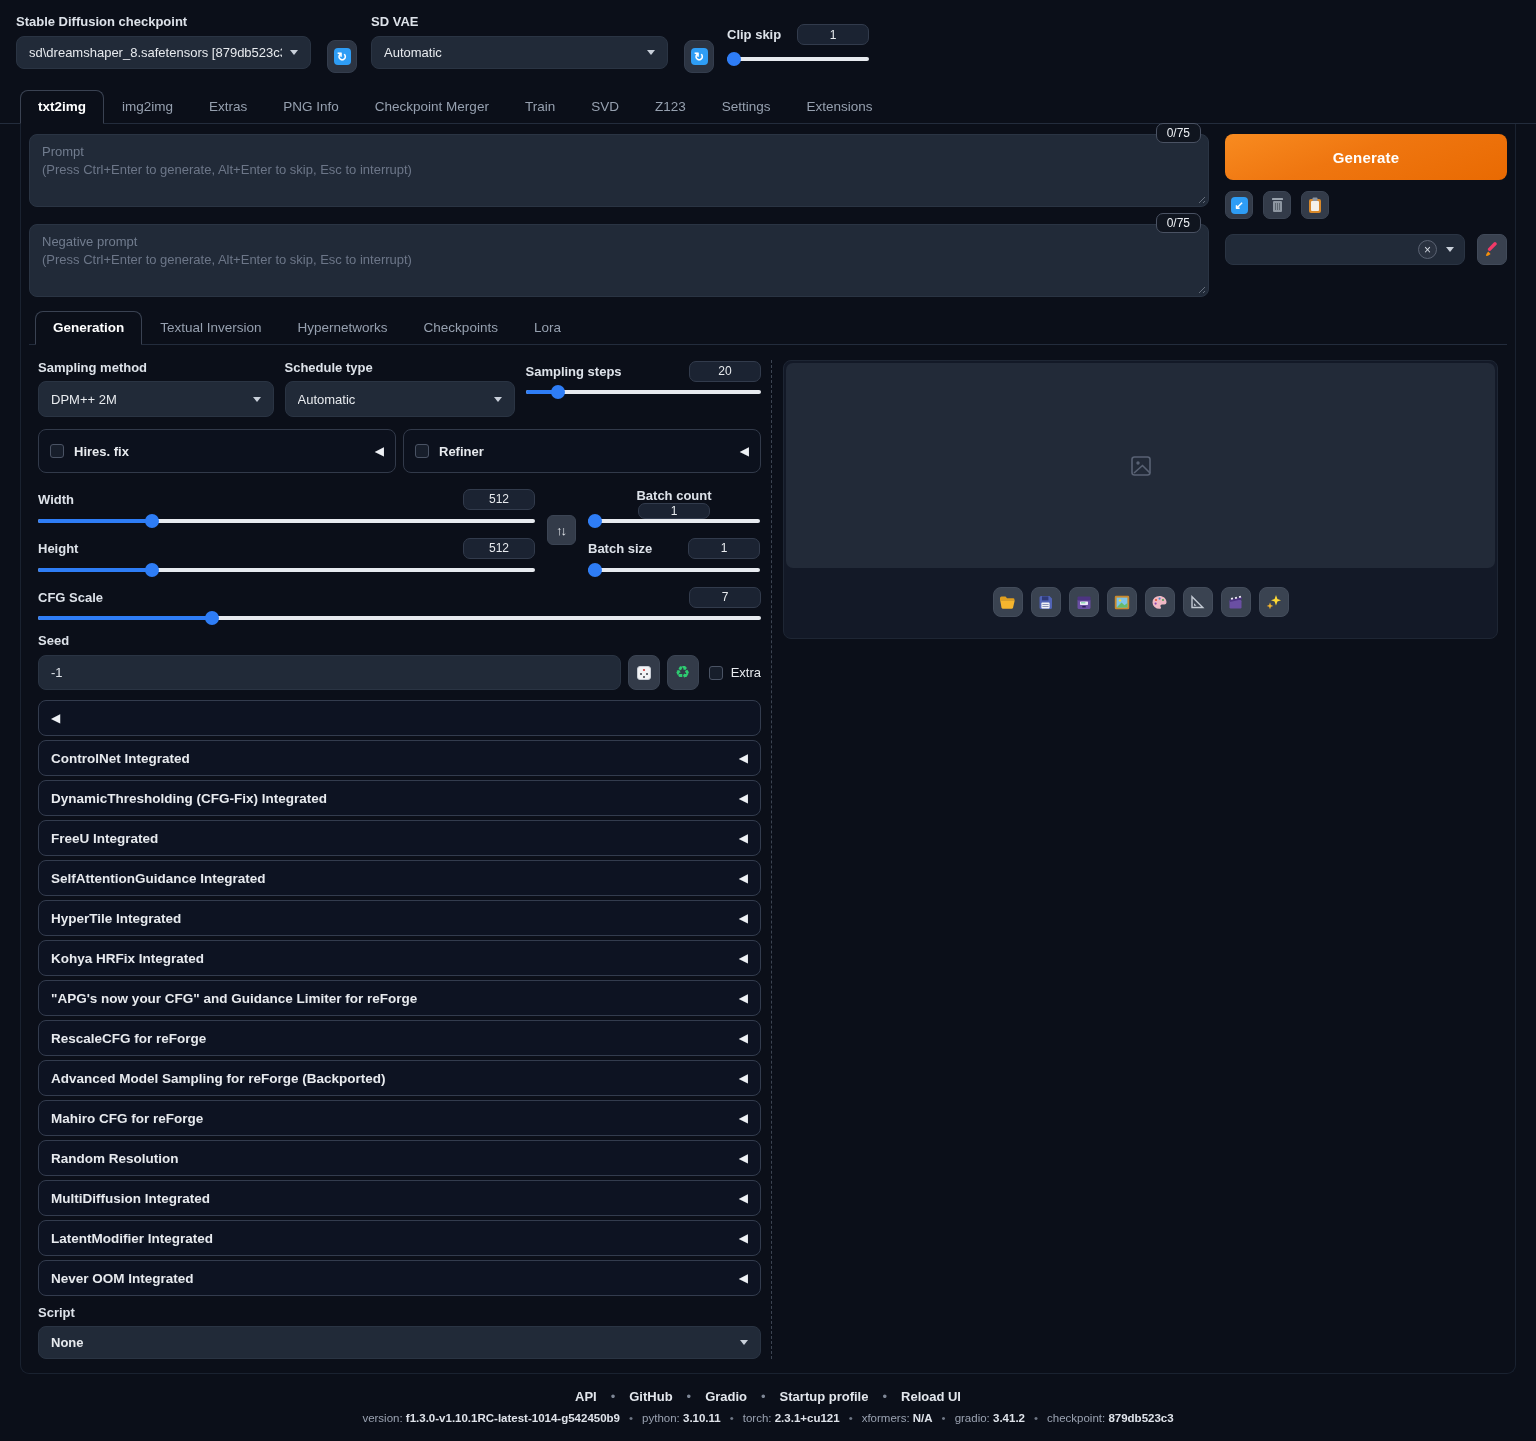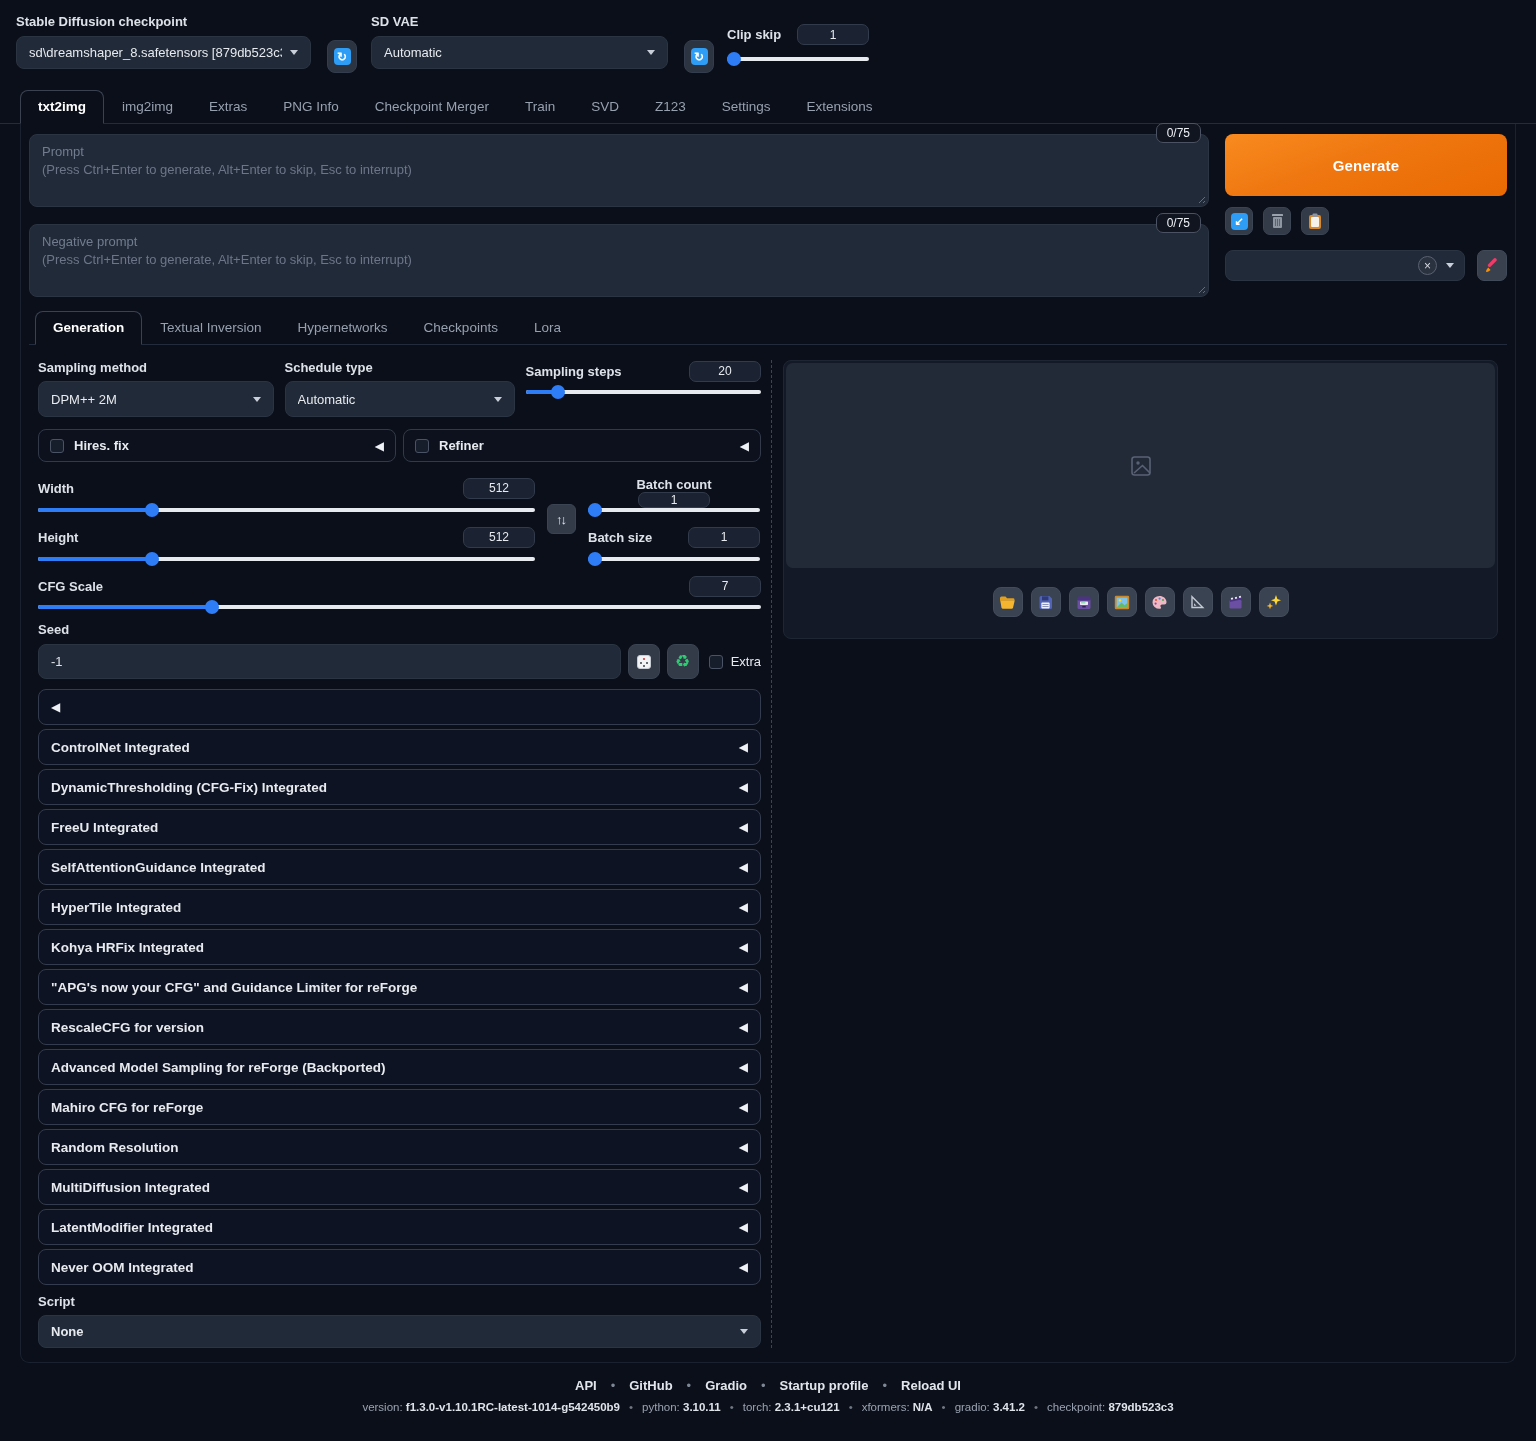--- a/index.html
+++ b/index.html
@@ -63,21 +63,21 @@
   .grip { position:absolute; right:3px; bottom:3px; width:9px; height:9px;
     background:repeating-linear-gradient(135deg, transparent 0 2px, #6b7482 2px 3px);
     clip-path:polygon(100% 0, 100% 100%, 0 100%); opacity:.9; cursor:nwse-resize; }
   .counter {
     position:absolute; top:-11px; right:8px; z-index:2; background:#10151f;
     border:1px solid #4a5263; border-radius:7px; padding:2px 10px; font-size:12px; color:#eef1f5;
   }
 
   .gen-col { width:282px; flex:none; }
   .generate-btn {
-    width:100%; height:62px; border:none; border-radius:8px; cursor:pointer;
+    width:100%; height:46px; border:none; border-radius:8px; cursor:pointer;
     background:linear-gradient(160deg,#f88b20 0%, #ef7610 45%, #e96a02 100%);
     color:#fff; font-weight:700; font-size:15px; font-family:inherit; letter-spacing:.2px;
   }
   .tool-row { display:flex; gap:10px; margin-top:11px; }
   .tool-btn { width:28px; height:28px; border-radius:7px; background:#333b49; border:1px solid #3b4453;
     display:flex; align-items:center; justify-content:center; cursor:pointer; }
   .styles-row { display:flex; gap:12px; margin-top:15px; align-items:center; }
   .styles-dd { flex:1; height:31px; background:#212a38; border:1px solid #2a3443; border-radius:8px;
     display:flex; align-items:center; justify-content:flex-end; padding:0 10px; gap:9px; cursor:pointer; }
   .clear-x { width:19px; height:19px; border-radius:50%; background:#2a3240; border:1px solid #5a6272;
@@ -93,21 +93,21 @@
 
   .param-row1 { display:flex; gap:11px; }
   .pgroup { flex:1; min-width:0; }
   .pgroup .field-label { font-weight:700; font-size:13px; margin-bottom:6px; }
   .pgroup .dropdown { height:36px; }
   .label-num-row { display:flex; align-items:center; justify-content:space-between; height:22px; margin-bottom:8px; }
   .label-num-row .field-label { margin-bottom:0; }
   .steps-slider { margin-top:6px; }
 
   .toggle-row { display:flex; gap:7px; margin-top:12px; }
-  .toggle-box { flex:1; height:33px; border:1px solid #323a4a; border-radius:8px; background:#0c111d;
+  .toggle-box { flex:1; height:44px; border:1px solid #323a4a; border-radius:8px; background:#0c111d;
     display:flex; align-items:center; padding:0 11px; cursor:pointer; }
   .checkbox { width:14px; height:14px; border:1px solid #4a5364; border-radius:3px; background:#171e2b; flex:none; cursor:pointer; }
   .toggle-box .t-label { font-weight:700; margin-left:10px; flex:1; }
   .acc-arrow { color:#eef1f5; font-size:12px; flex:none; }
   .acc-arrow::after { content:"◀"; }
 
   .dims { display:grid; grid-template-columns:497px 29px 172px; column-gap:12px; margin-top:15px; }
   .dim-stack .dgroup + .dgroup { margin-top:14px; }
   .dgroup .slider { margin-top:9px; }
   .swap-cell { display:flex; align-items:center; justify-content:center; }
@@ -428,21 +428,21 @@
           </div>
           <div class="accordion">
             <span class="a-label">Kohya HRFix Integrated</span>
             <span class="acc-arrow"></span>
           </div>
           <div class="accordion">
             <span class="a-label">"APG's now your CFG" and Guidance Limiter for reForge</span>
             <span class="acc-arrow"></span>
           </div>
           <div class="accordion">
-            <span class="a-label">RescaleCFG for version</span>
+            <span class="a-label">RescaleCFG for reForge</span>
             <span class="acc-arrow"></span>
           </div>
           <div class="accordion">
             <span class="a-label">Advanced Model Sampling for reForge (Backported)</span>
             <span class="acc-arrow"></span>
           </div>
           <div class="accordion">
             <span class="a-label">Mahiro CFG for reForge</span>
             <span class="acc-arrow"></span>
           </div>

